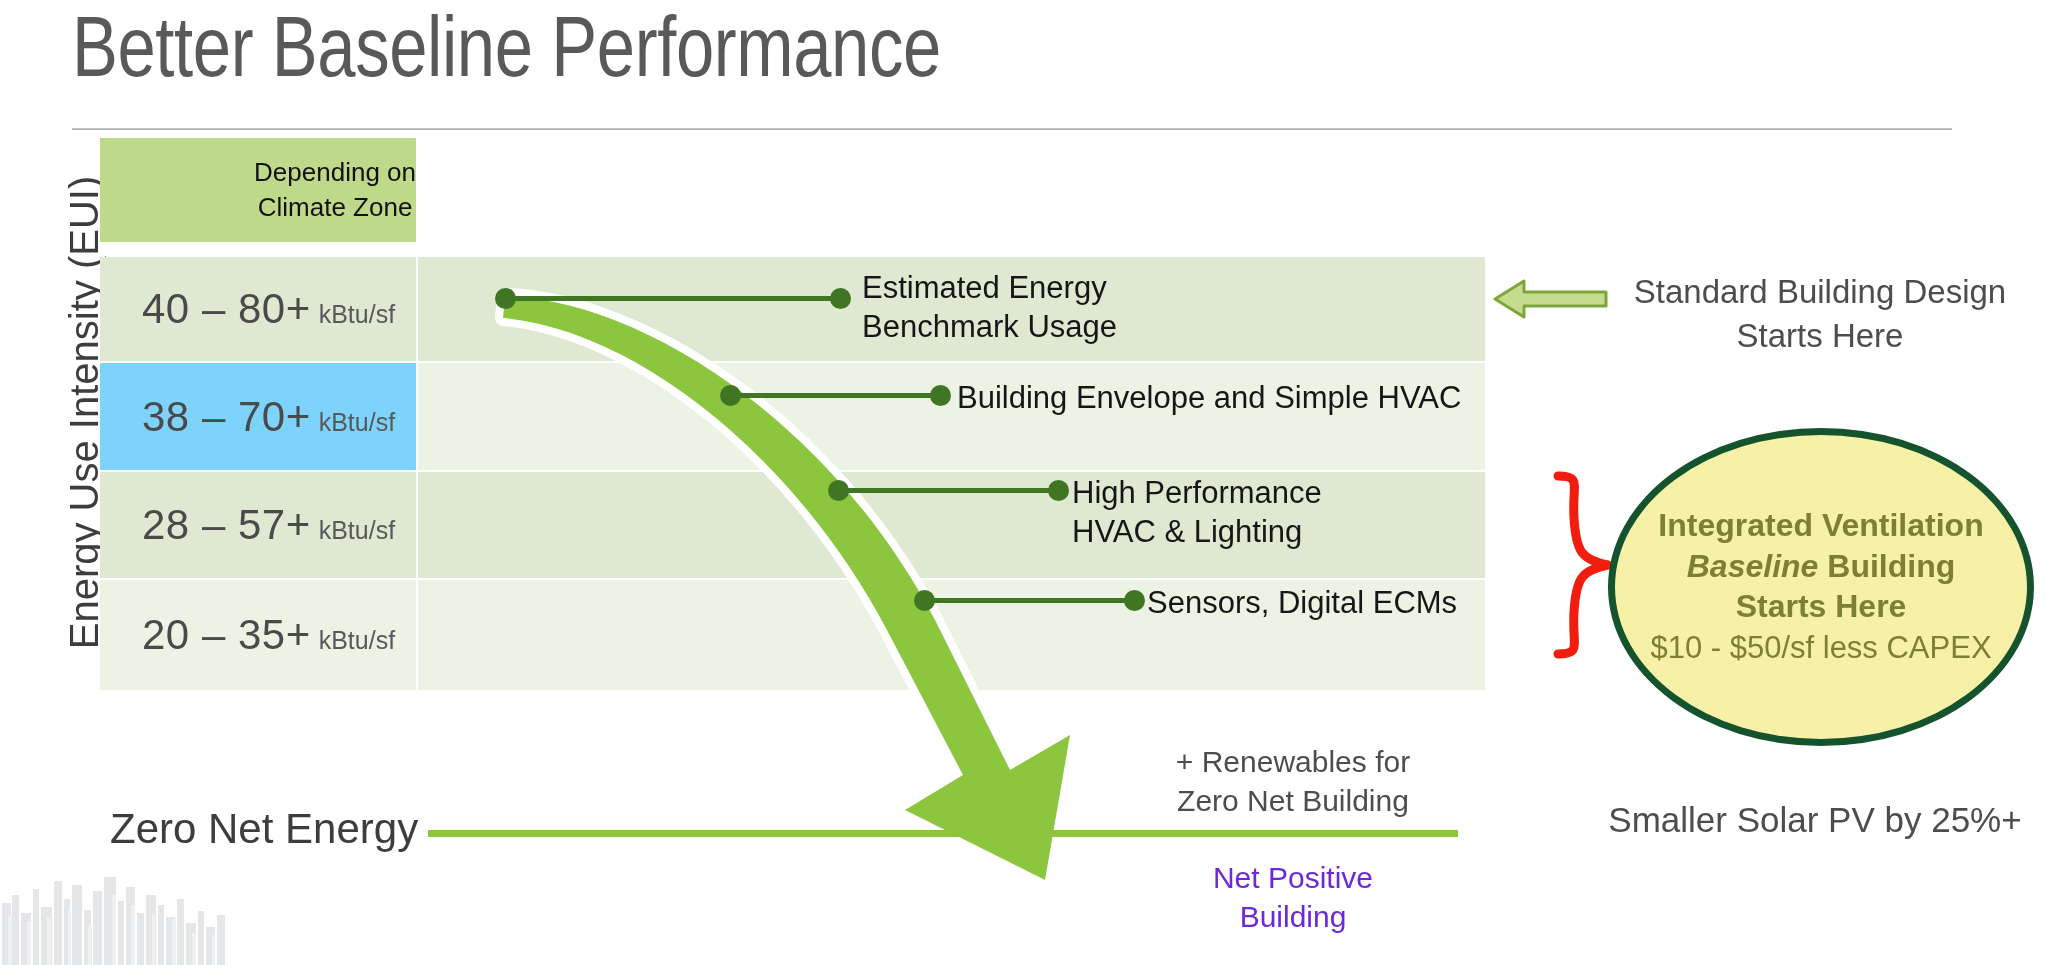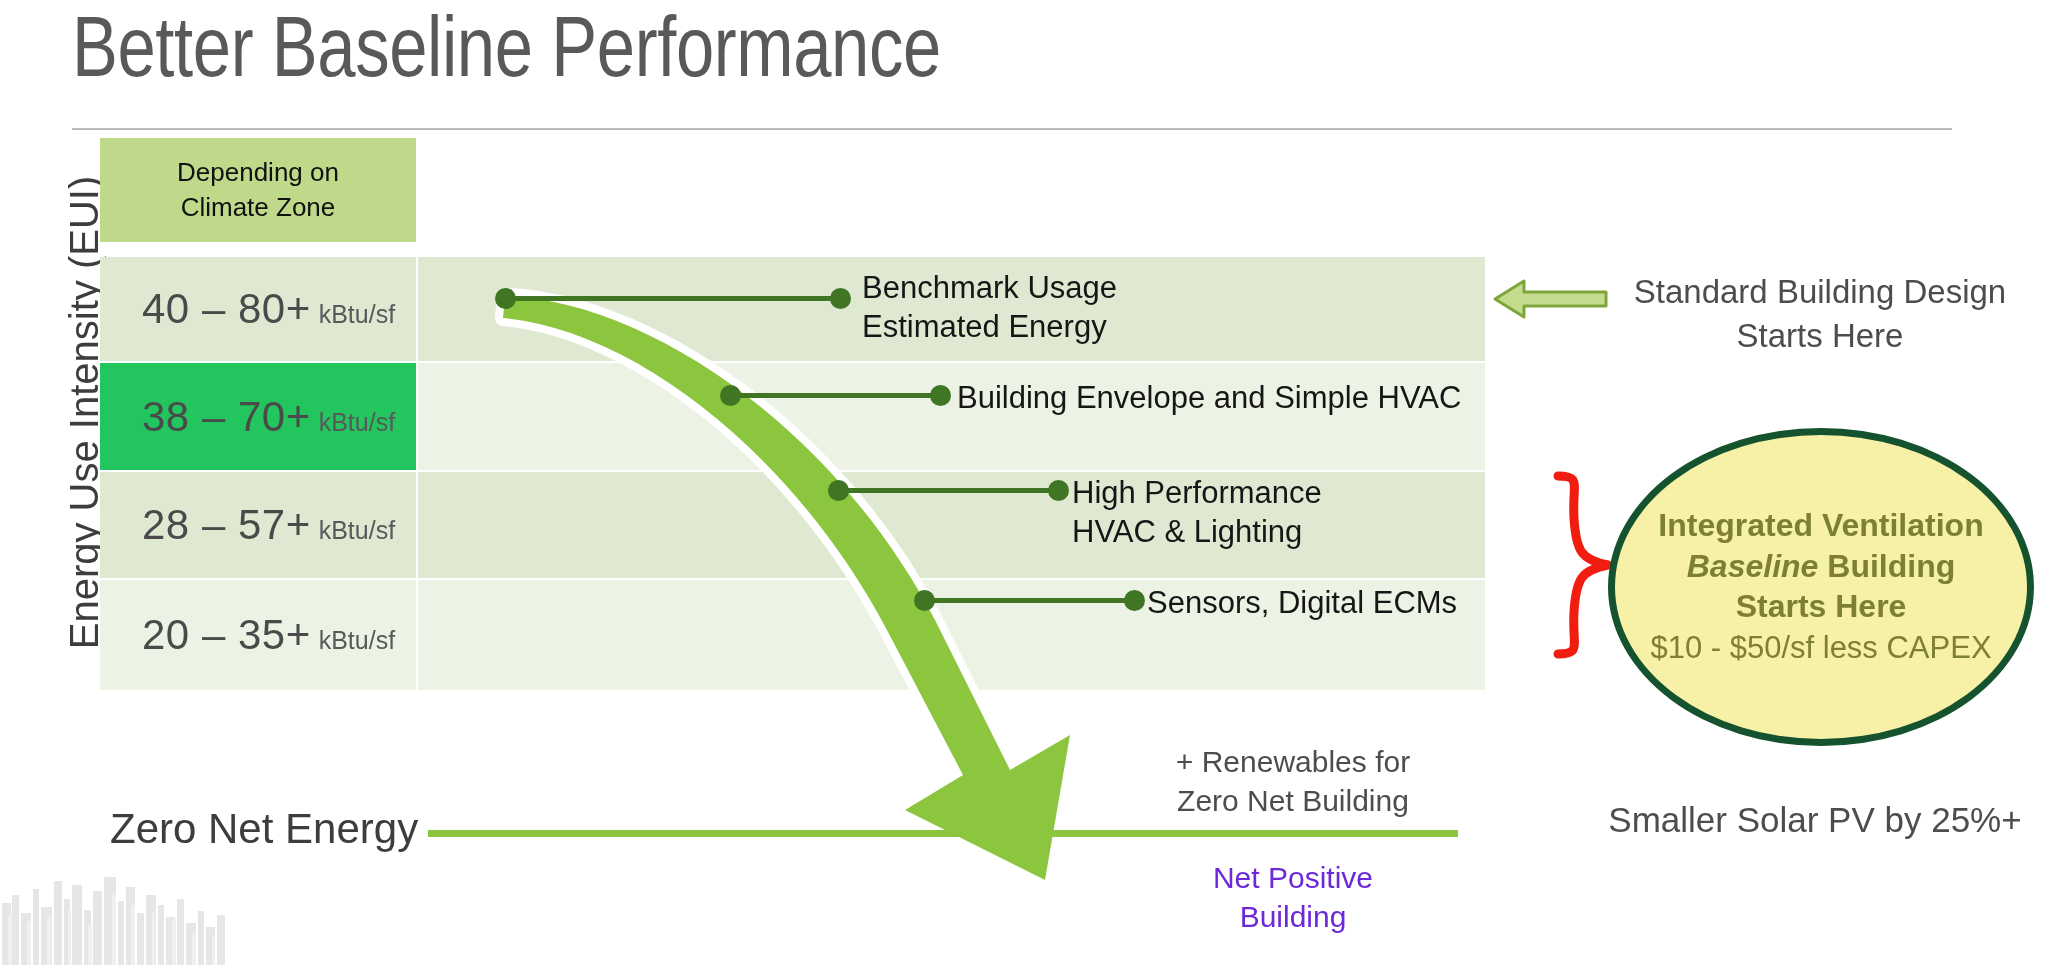--- a/index.html
+++ b/index.html
@@ -47,21 +47,21 @@
     position:absolute;left:42px;top:50%;transform:translateY(-50%);
     white-space:nowrap;color:#4a4a4a;
   }
   .eui-range{font-size:42px;letter-spacing:0.5px;}
   .eui-unit{font-size:25px;margin-left:8px;color:#58595b;}
 
   
   #climate-chip{
     position:absolute;left:100px;top:138px;width:316px;height:104px;
     background:#bfd98a;
-    display:flex;align-items:center;justify-content:center;
+    display:flex;align-items:center;justify-content:flex-end;
     text-align:center;line-height:1.35;
     font-size:26px;color:#111111;
   }
 
   
   #sweep-arrow{position:absolute;left:0;top:0;width:2048px;height:965px;pointer-events:none;}
 
   
   .connector{position:absolute;height:10px;}
   .connector .line{position:absolute;left:0;top:3px;height:5px;width:100%;background:#3f7523;}
@@ -136,21 +136,21 @@
     <div class="band band-0">
       <div class="left-cell" style="background:#dfe9d2">
         <div class="eui-text">
           <span class="eui-range">40 – 80+</span><span class="eui-unit">kBtu/sf</span>
         </div>
       </div>
       <div class="right-cell" style="background:#dfe9d2"></div>
     </div>
 
     <div class="band band-1">
-      <div class="left-cell" style="background:#22c55e">
+      <div class="left-cell" style="background:#7dd3fc">
         <div class="eui-text">
           <span class="eui-range">38 – 70+</span><span class="eui-unit">kBtu/sf</span>
         </div>
       </div>
       <div class="right-cell" style="background:#edf3e4"></div>
     </div>
 
     <div class="band band-2">
       <div class="left-cell" style="background:#dfe9d2">
         <div class="eui-text">
@@ -177,22 +177,22 @@
 
     <path d="M505 296 C 640 300, 830 420, 935 620 L 1010 770 L 1070 735 L 1045 880 L 905 810 L 963 775 L 888 632 C 795 455, 635 330, 503 318 Z" fill="#8cc63e"></path>
   </svg>
 
   <div class="connector" style="left:503px;top:293px;width:340px;">
     <div class="line"></div>
     <div class="dot start"></div>
     <div class="dot end"></div>
   </div>
   <div class="callout-text" style="left:862px;top:268px;">
+    <div>Estimated Energy</div>
     <div>Benchmark Usage</div>
-    <div>Estimated Energy</div>
   </div>
 
   <div class="connector" style="left:728px;top:390px;width:215px;">
     <div class="line"></div>
     <div class="dot start"></div>
     <div class="dot end"></div>
   </div>
   <div class="callout-text" style="left:957px;top:378px;">
     <div>Building Envelope and Simple HVAC</div>
   </div>

